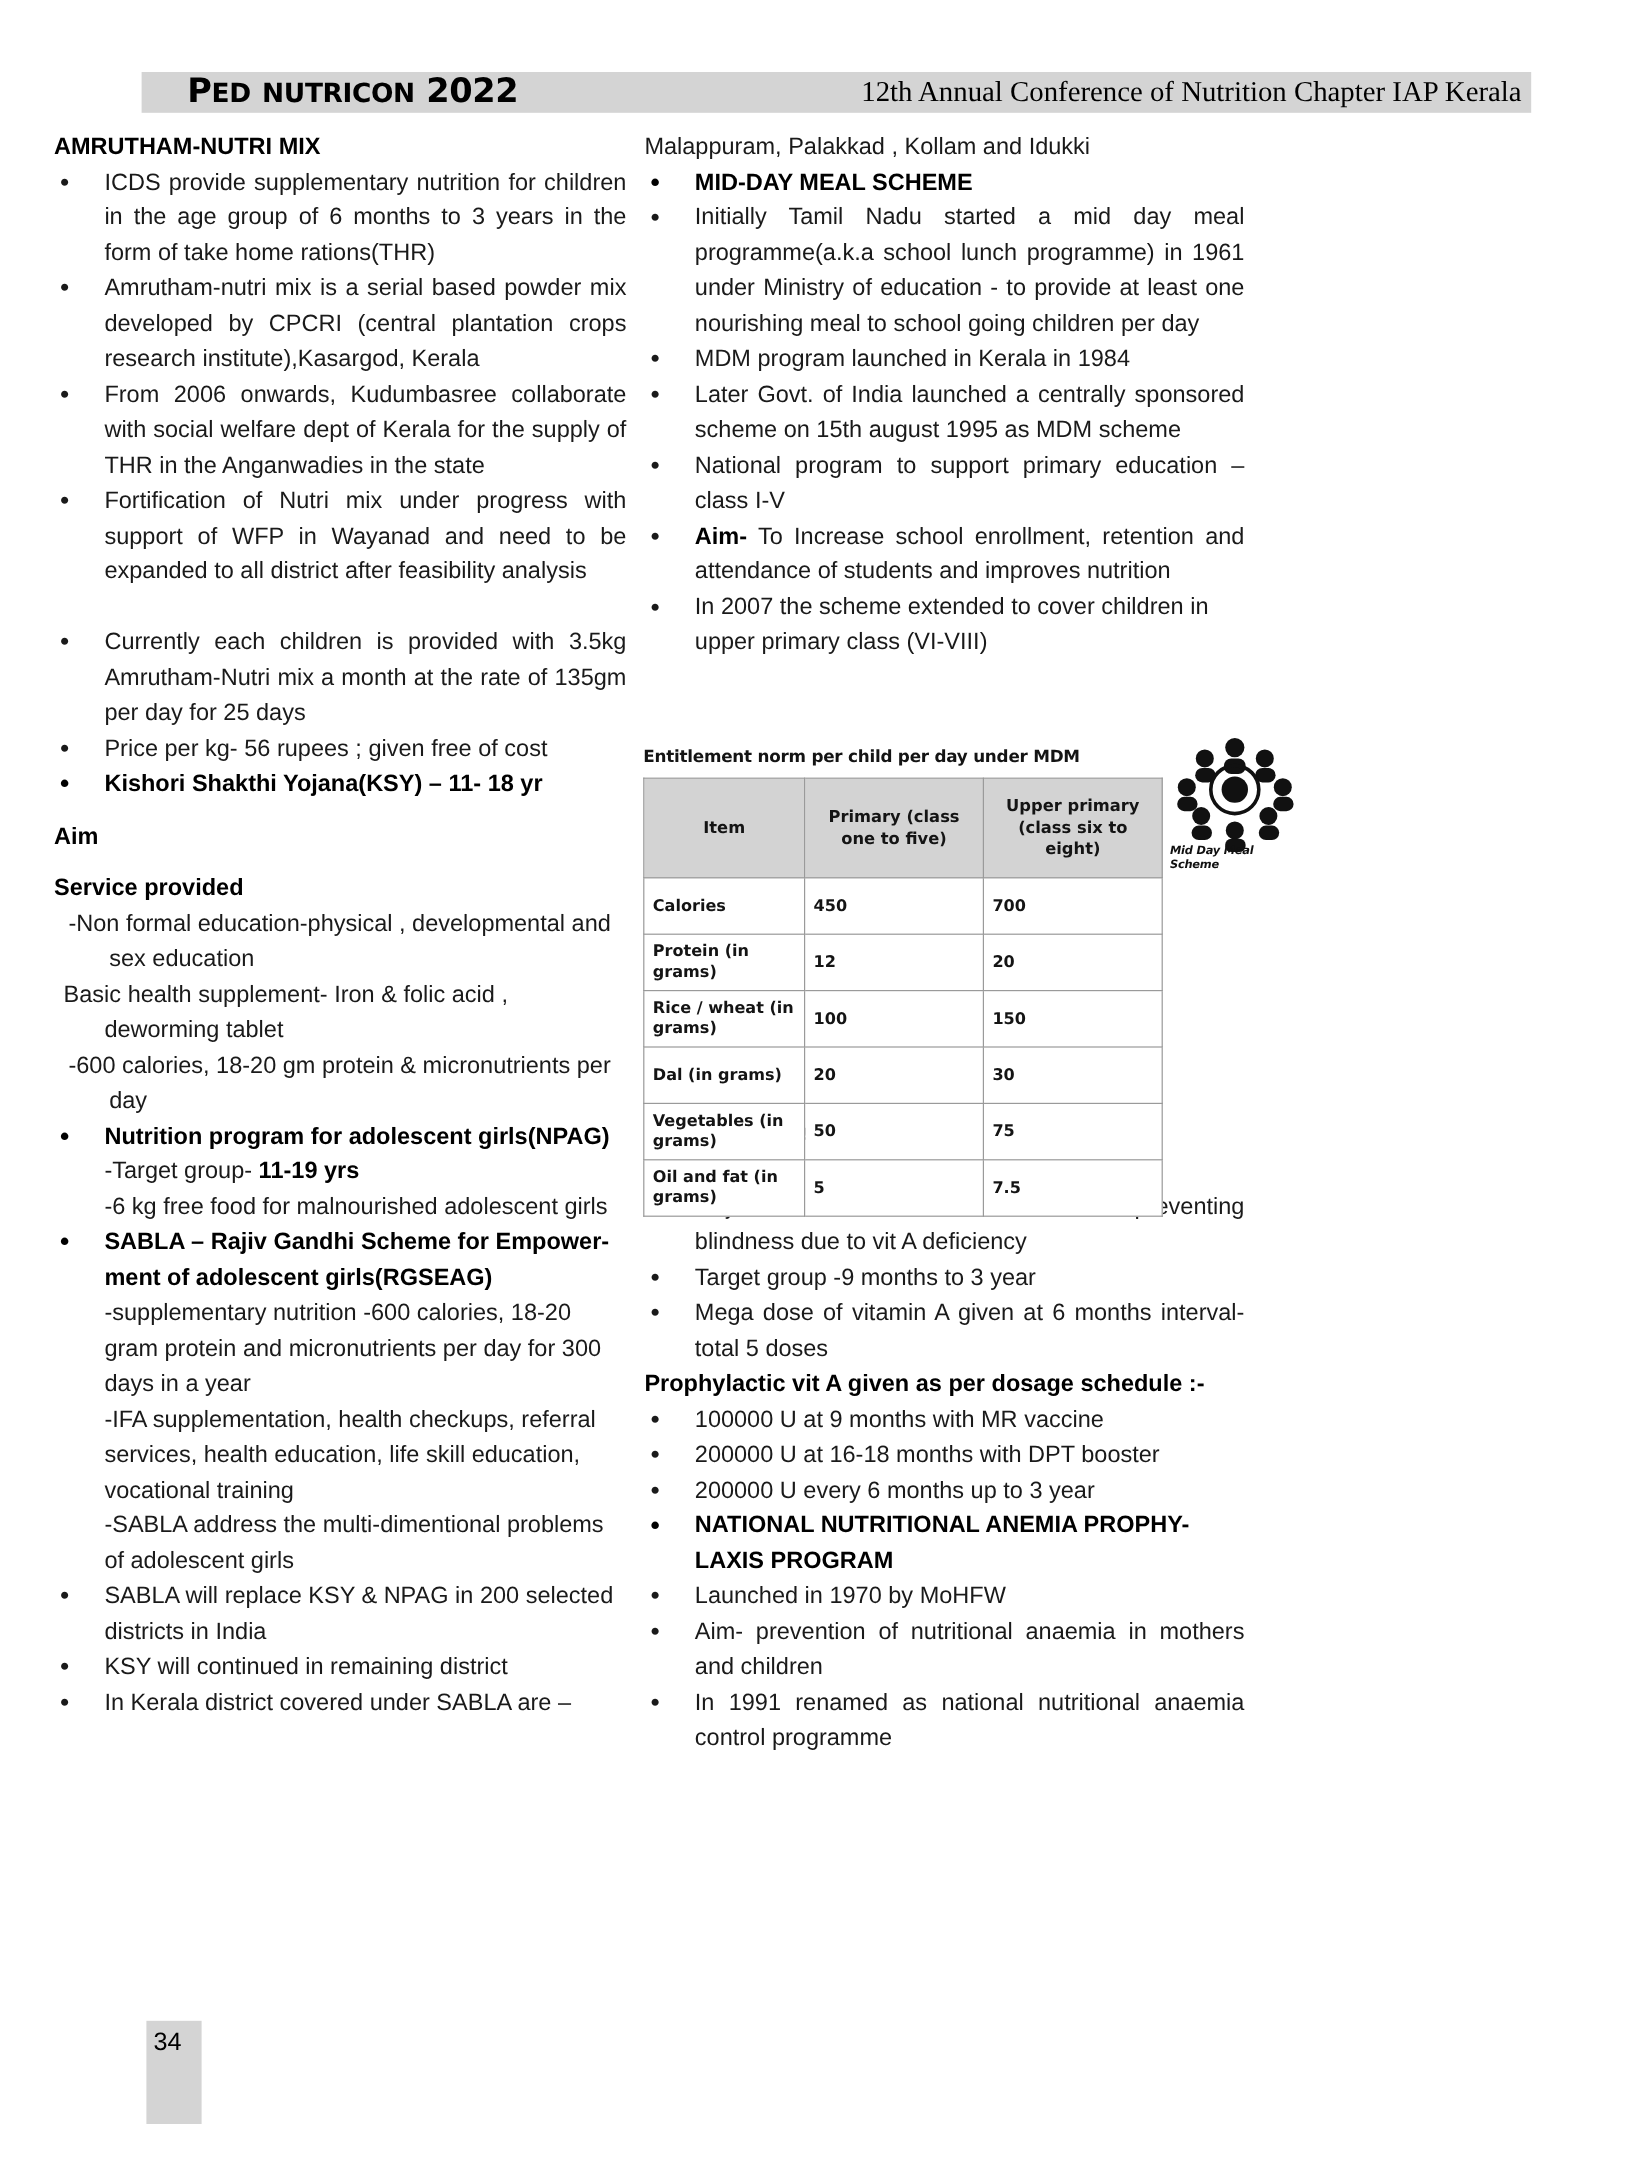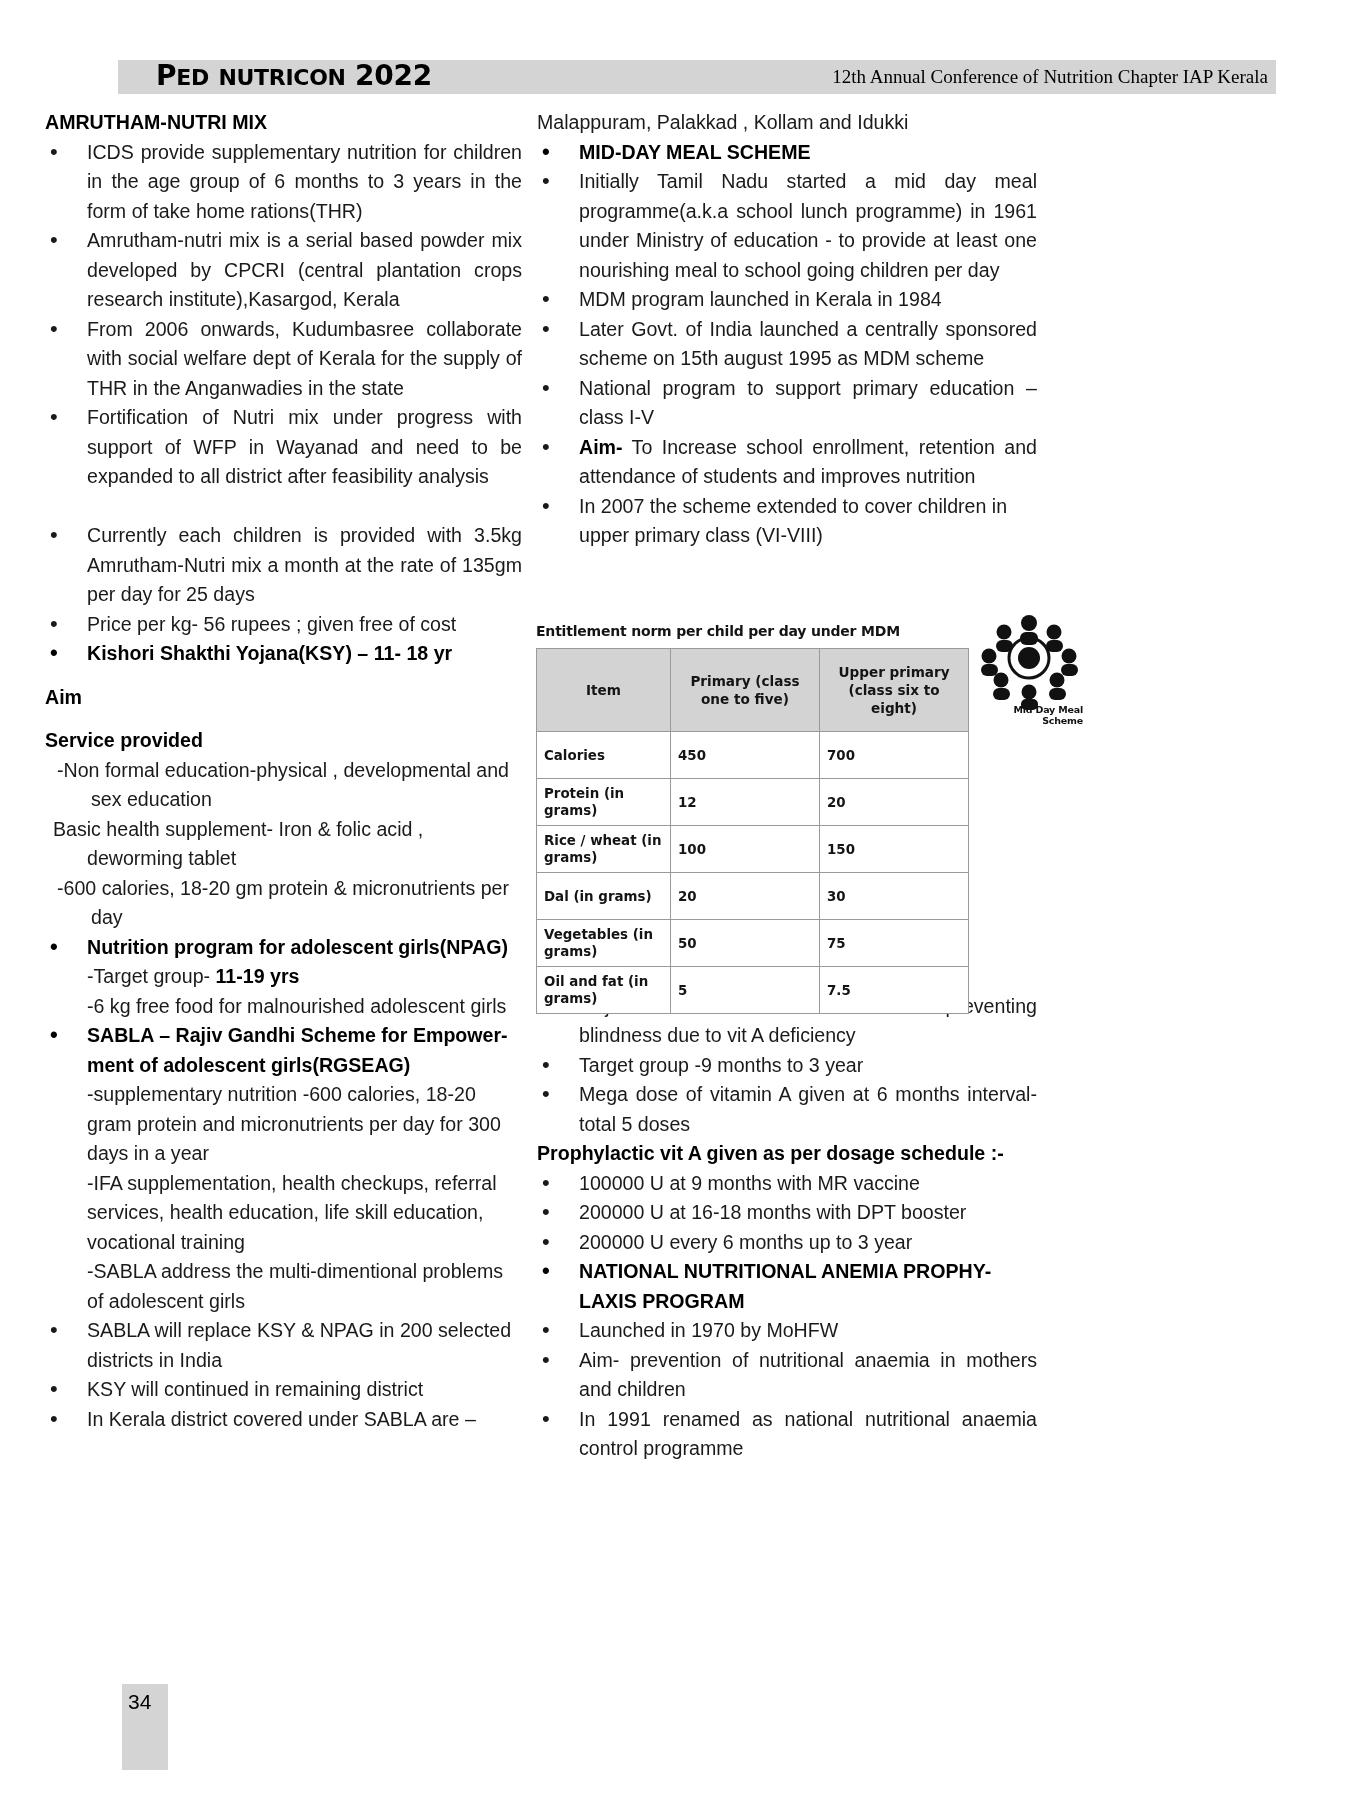--- a/index.html
+++ b/index.html
@@ -51,21 +51,21 @@
     white-space: nowrap;
   }
   .header-title .sc {
     font-size: 22px;
   }
   .header-sub {
     position: absolute;
     right: 8px;
     top: 2px;
     font-family: "Liberation Serif", serif;
-    font-size: 19px;
+    font-size: 24px;
     color: #000;
     line-height: 30px;
     white-space: nowrap;
   }
 
   
   .col {
     position: absolute;
     top: 108px;
     font-size: 19.6px;
@@ -158,26 +158,27 @@
     left: 975px;
     top: 608px;
     width: 108px;
     height: 118px;
   }
   .mdm-logo-caption {
     position: absolute;
     left: 0;
     bottom: 0;
     width: 108px;
-    text-align: right;
+    text-align: left;
     font-family: "DejaVu Sans", sans-serif;
     font-size: 9.5px;
     font-weight: 700;
     color: #111;
     letter-spacing: -0.2px;
+    font-style: italic;
   }
   .folio-box {
     position: absolute;
     left: 122px;
     top: 1684px;
     width: 46px;
     height: 86px;
     background: #d4d4d4;
   }
   .folio-num {

